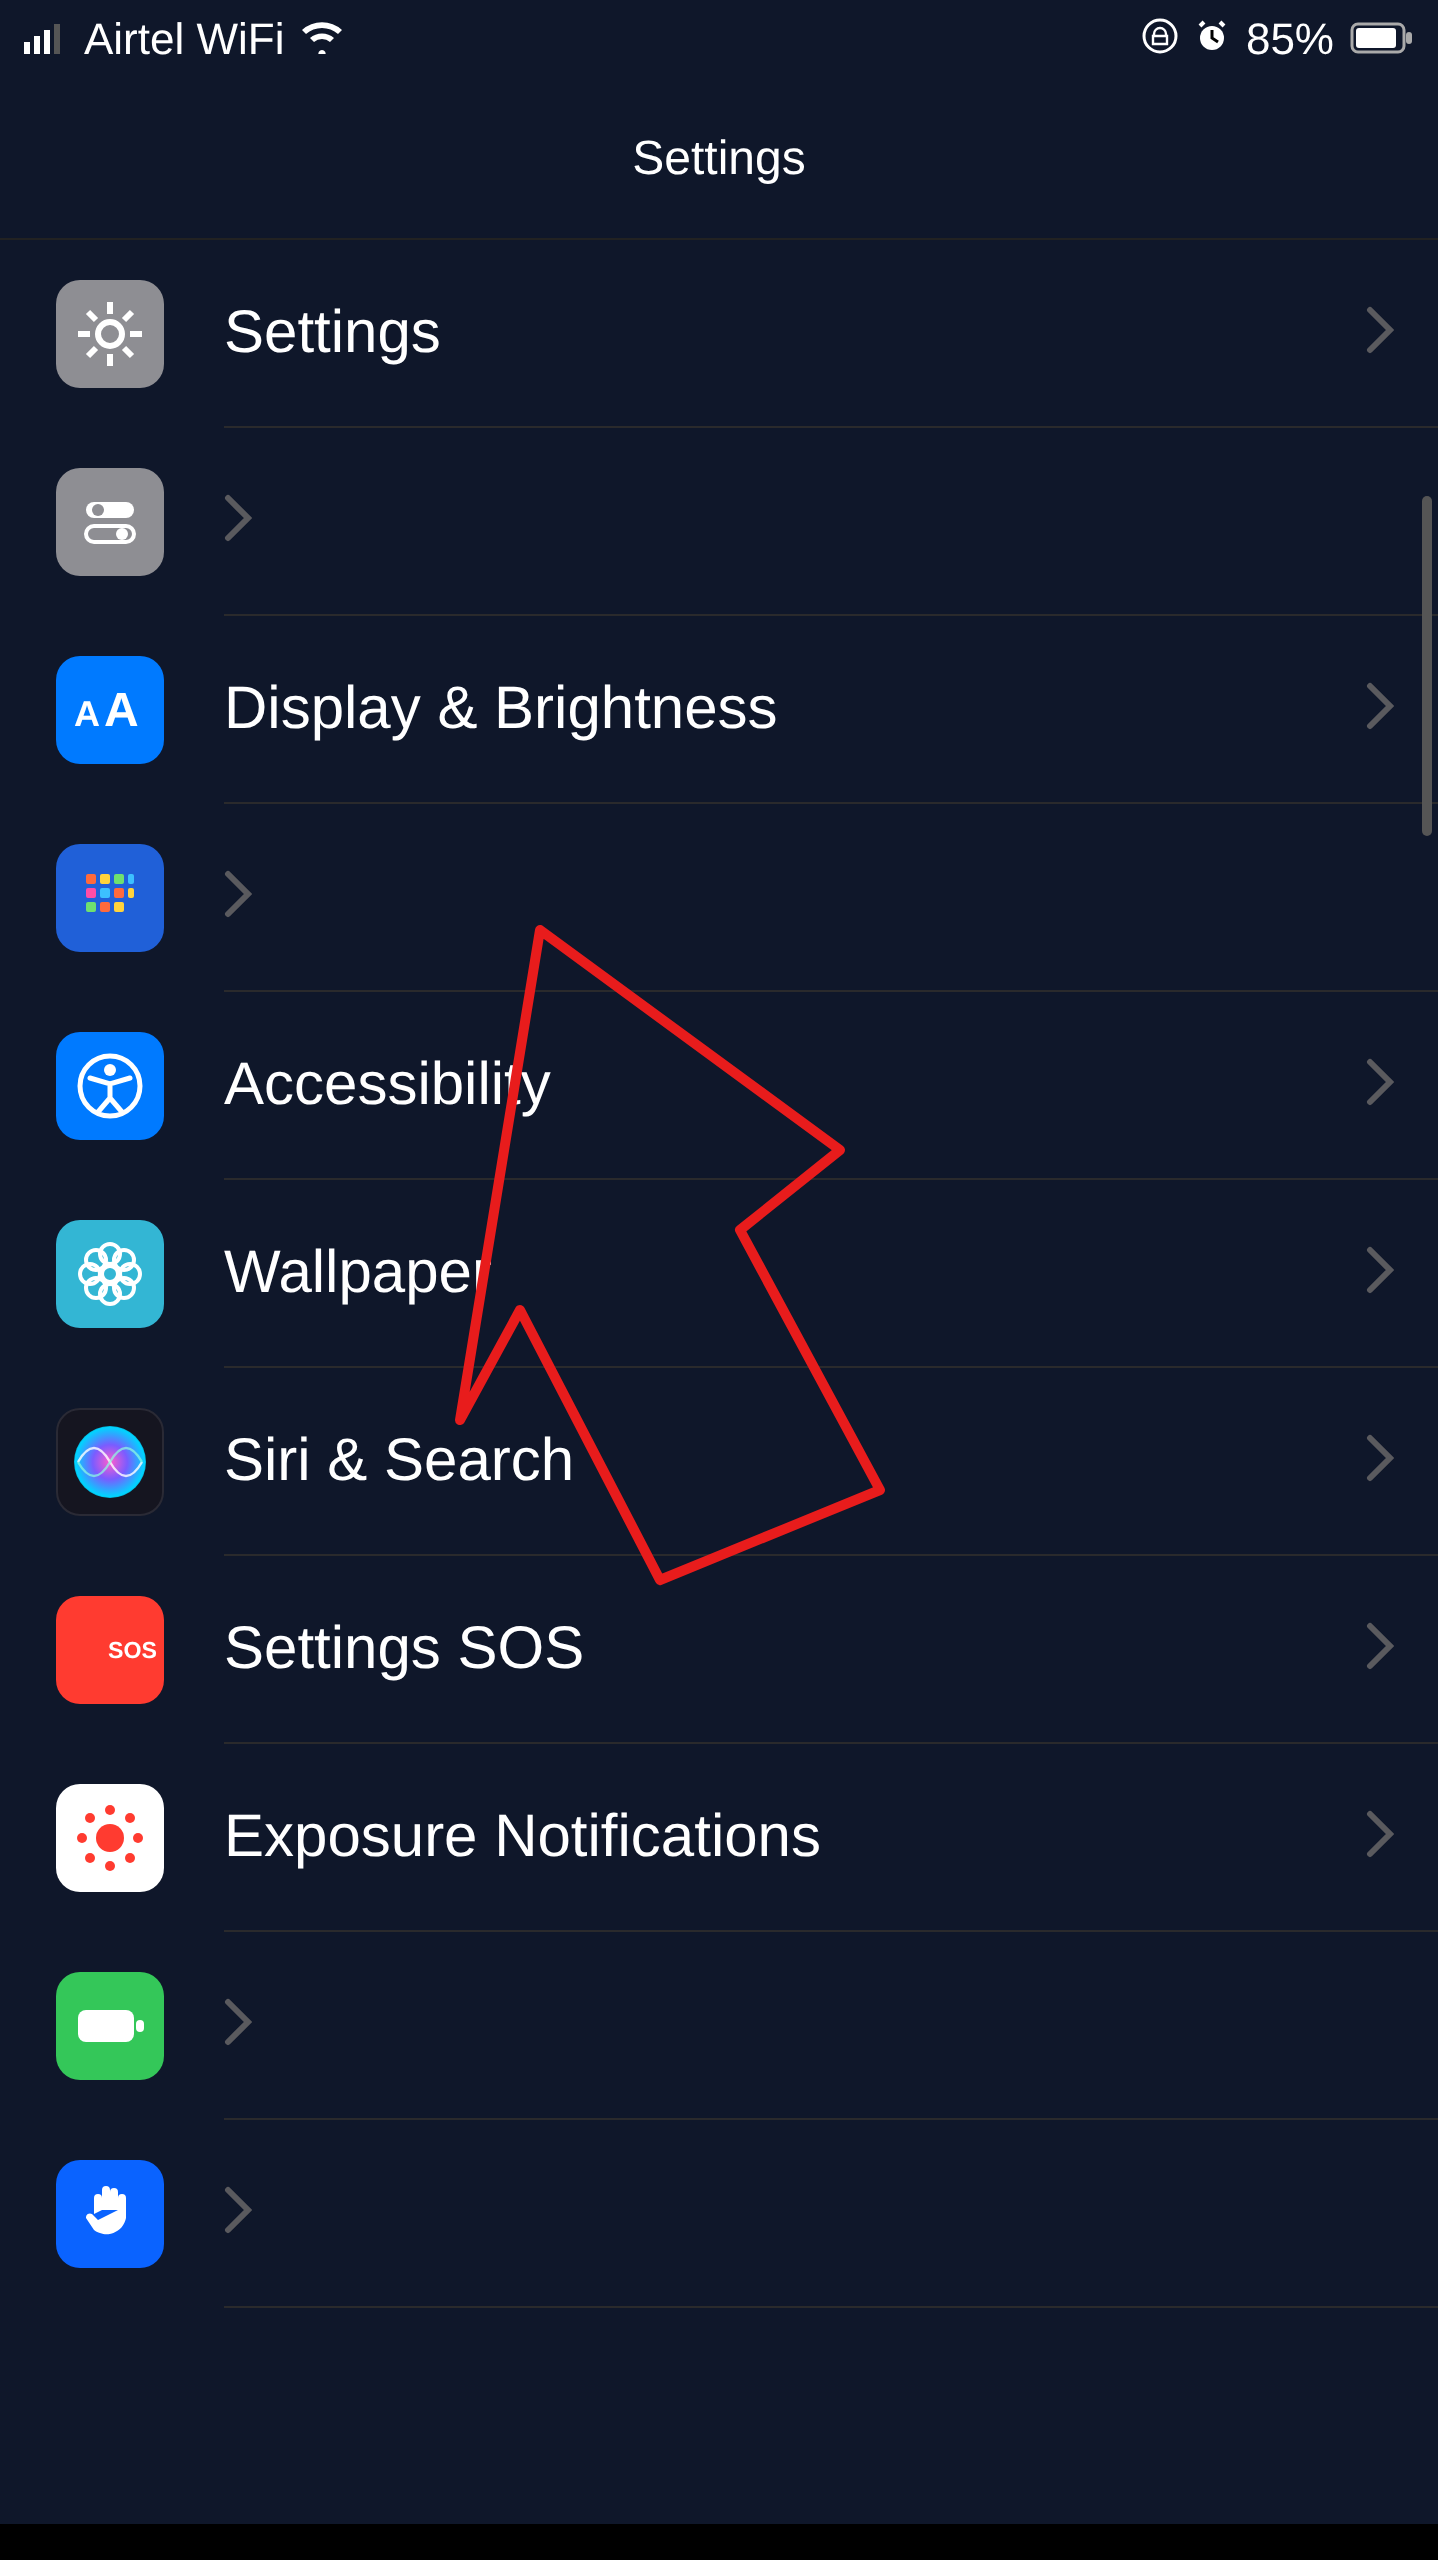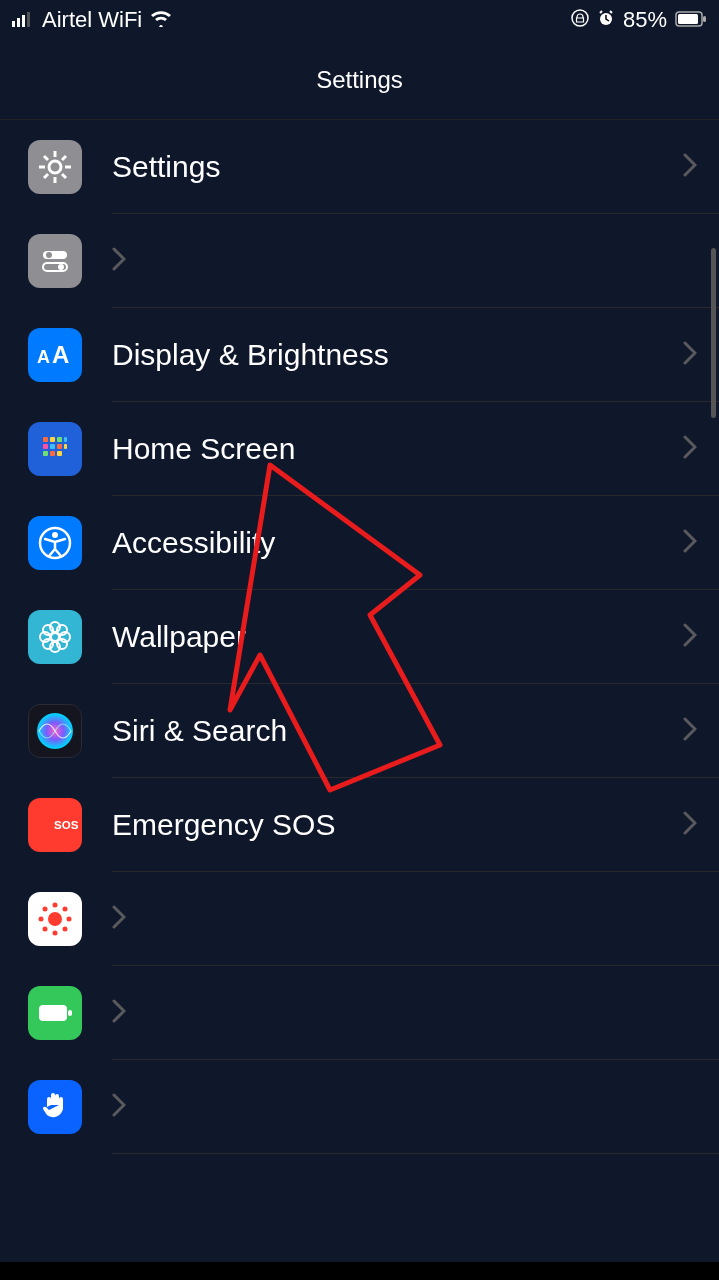--- a/index.html
+++ b/index.html
@@ -172,21 +172,20 @@
             <rect x="27" y="6" width="3" height="5" rx="1" fill="#3cc0ff"></rect>
           <rect x="6" y="13" width="5" height="5" rx="1" fill="#ff4da6"></rect>
             <rect x="13" y="13" width="5" height="5" rx="1" fill="#3cc0ff"></rect>
             <rect x="20" y="13" width="5" height="5" rx="1" fill="#ff6a3c"></rect>
             <rect x="27" y="13" width="3" height="5" rx="1" fill="#ffd33c"></rect>
           <rect x="6" y="20" width="5" height="5" rx="1" fill="#6fe06f"></rect>
             <rect x="13" y="20" width="5" height="5" rx="1" fill="#ff6a3c"></rect>
             <rect x="20" y="20" width="5" height="5" rx="1" fill="#ffd33c"></rect>
         </svg>
       </div>
-      <div class="row-label">Home Screen</div>
       <span class="chevron"><svg width="14" height="24" viewBox="0 0 14 24">
             <path d="M2 2 L12 12 L2 22" fill="none" stroke="currentColor" stroke-width="3" stroke-linecap="round"></path>
           </svg></span>
     </div>
 
     <div class="row">
       <div class="icon-wrap bg-blue">
         <svg width="36" height="36" viewBox="0 0 36 36">
             <circle cx="18" cy="18" r="15" fill="none" stroke="#fff" stroke-width="2.5"></circle>
             <circle cx="18" cy="10" r="3" fill="#fff"></circle>
@@ -243,21 +242,21 @@
           </svg></span>
     </div>
 
 
     <div class="row">
       <div class="icon-wrap bg-sos">
         <svg width="44" height="24" viewBox="0 0 44 24">
             <text x="3" y="18" font-size="17" font-weight="800" fill="#fff" font-family="Arial">SOS</text>
           </svg>
       </div>
-      <div class="row-label">Emergency SOS</div>
+      <div class="row-label">Settings SOS</div>
       <span class="chevron"><svg width="14" height="24" viewBox="0 0 14 24">
             <path d="M2 2 L12 12 L2 22" fill="none" stroke="currentColor" stroke-width="3" stroke-linecap="round"></path>
           </svg></span>
     </div>
 
     <div class="row">
       <div class="icon-wrap bg-white">
         <svg width="40" height="40" viewBox="0 0 40 40">
             <circle cx="20" cy="20" r="7" fill="#ff3b30"></circle>
             <g fill="#ff3b30">
@@ -265,20 +264,21 @@
               <circle cx="20" cy="34" r="2.5"></circle>
               <circle cx="6" cy="20" r="2.5"></circle>
               <circle cx="34" cy="20" r="2.5"></circle>
               <circle cx="10" cy="10" r="2.5"></circle>
               <circle cx="30" cy="10" r="2.5"></circle>
               <circle cx="10" cy="30" r="2.5"></circle>
               <circle cx="30" cy="30" r="2.5"></circle>
             </g>
           </svg>
       </div>
+      <div class="row-label">Exposure Notifications</div>
       <span class="chevron"><svg width="14" height="24" viewBox="0 0 14 24">
             <path d="M2 2 L12 12 L2 22" fill="none" stroke="currentColor" stroke-width="3" stroke-linecap="round"></path>
           </svg></span>
     </div>
 
     <div class="row">
       <div class="icon-wrap bg-green">
         <svg width="40" height="24" viewBox="0 0 40 24">
             <rect x="4" y="4" width="28" height="16" rx="4" fill="#fff"></rect>
             <rect x="33" y="9" width="4" height="6" rx="2" fill="#fff"></rect>

